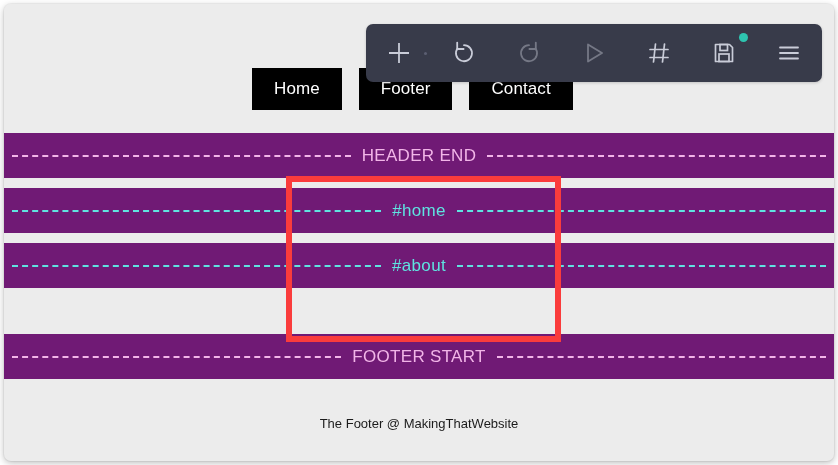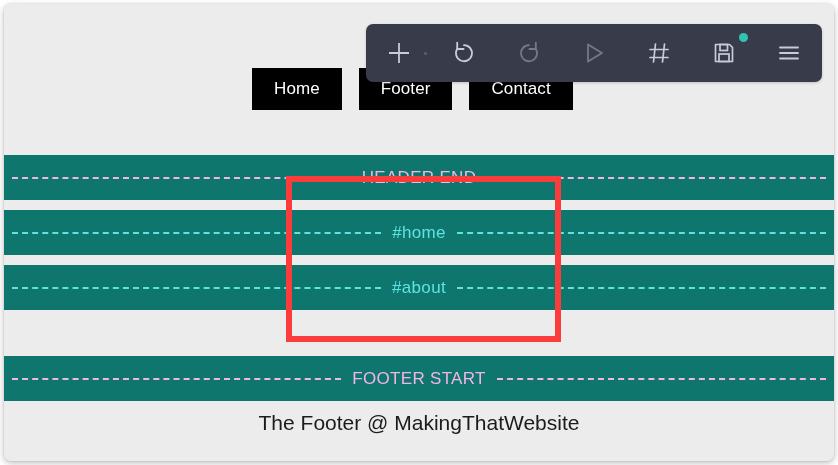--- a/index.html
+++ b/index.html
@@ -109,25 +109,24 @@
     top: 28px;
     right: 4px;
   }
 
   
   .band {
     position: absolute;
     left: 0;
     width: 830px;
     height: 45px;
-    background: #0f766e;
-    display: flex;
-    align-items: center;
-    justify-content: center;
-    margin-top: 22px;
+    background: #701a75;
+    display: flex;
+    align-items: center;
+    justify-content: center;
   }
   .band-inner {
     width: 100%;
     display: flex;
     align-items: center;
     padding: 0 8px;
     box-sizing: border-box;
   }
   .dash {
     flex: 1 1 auto;
@@ -147,21 +146,21 @@
   
   #footer-text {
     position: absolute;
     left: 0;
     top: 396px;
     width: 830px;
     height: 46px;
     display: flex;
     align-items: center;
     justify-content: center;
-    font-size: 21px;
+    font-size: 13px;
     color: #1b1b1b;
     font-family: "Liberation Sans", sans-serif;
   }
 
   
   #selection-rect {
     position: absolute;
     left: 282px;
     top: 172px;
     width: 275px;

